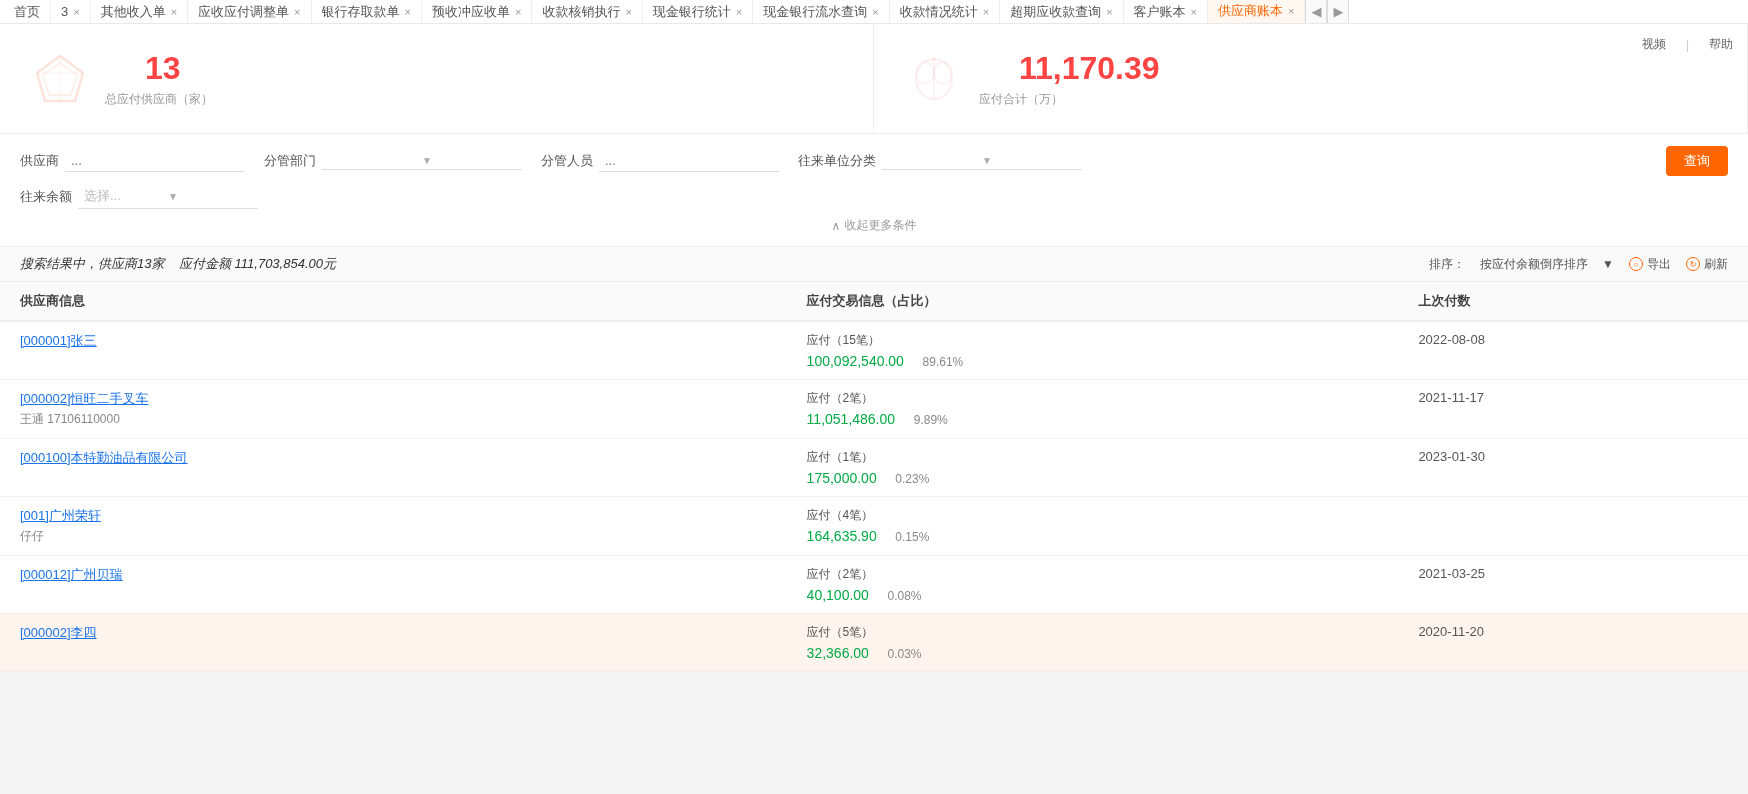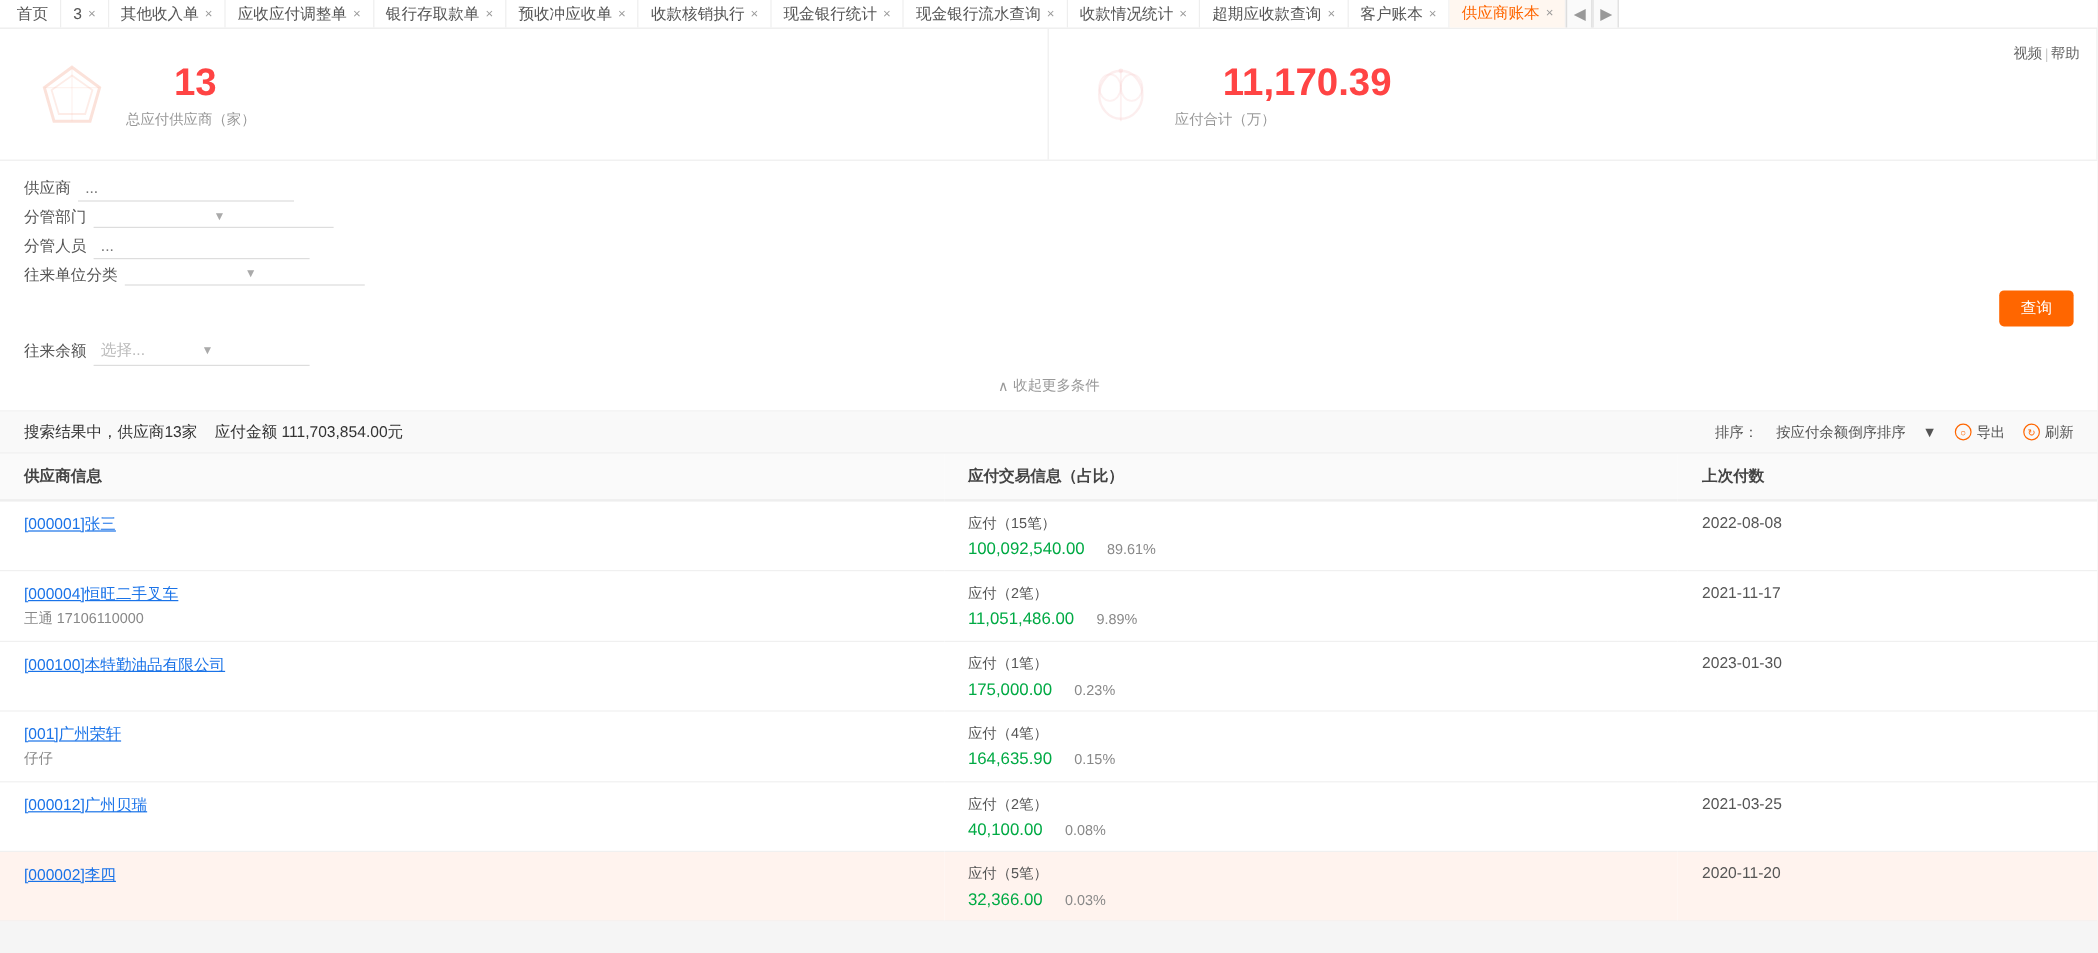--- a/index.html
+++ b/index.html
@@ -86,38 +86,37 @@
       font-size: 12px;
       color: #999;
       margin-top: 4px;
     }
     .top-right-links {
       position: absolute;
       right: 15px;
       top: 12px;
       display: flex;
       align-items: center;
-      gap: 2px;
+      gap: 20px;
       font-size: 12px;
       color: #666;
     }
     .top-right-links span { cursor: pointer; color: #666; }
 
     
     .filter-area {
       background: #fff;
       padding: 12px 20px 8px;
       border-bottom: 1px solid #eee;
     }
     .filter-row {
       display: flex;
-      gap: 4px;
+      gap: 19px;
       margin-bottom: 8px;
       flex-wrap: nowrap;
-      flex-direction: column;
     }
     .filter-item {
       display: flex;
       align-items: center;
       gap: 6px;
     }
     .filter-label {
       font-size: 13px;
       color: #555;
       white-space: nowrap;
@@ -165,21 +164,21 @@
 
     
     .result-bar {
       background: #f9f9f9;
       border-bottom: 1px solid #eee;
       padding: 8px 20px;
       display: flex;
       align-items: center;
       justify-content: space-between;
     }
-    .result-info { font-size: 13px; color: #555; }
+    .result-info { font-size: 13px; color: #555; font-style: italic; }
     .result-info span { color: #333; font-weight: 500; }
     .result-actions {
       display: flex;
       align-items: center;
       gap: 15px;
       font-size: 12px;
       color: #555;
     }
     .sort-label { color: #555; }
     .sort-select {
@@ -428,21 +427,21 @@
           </td>
           <td>
     <div class="amount-label">应付（15笔）</div>
     <span class="amount-green">100,092,540.00</span>
     <span class="percent-text">89.61%</span>
   </td>
           <td><span class="date-text">2022-08-08</span></td>
         </tr>
         <tr>
           <td>
-            <div class="supplier-link">[000004]恒旺二手叉车</div>
+            <div class="supplier-link">[000002]恒旺二手叉车</div>
             <div class="supplier-sub">王通  17106110000</div>
           </td>
           <td>
     <div class="amount-label">应付（2笔）</div>
     <span class="amount-green">11,051,486.00</span>
     <span class="percent-text">9.89%</span>
   </td>
           <td><span class="date-text">2021-11-17</span></td>
         </tr>
         <tr>

